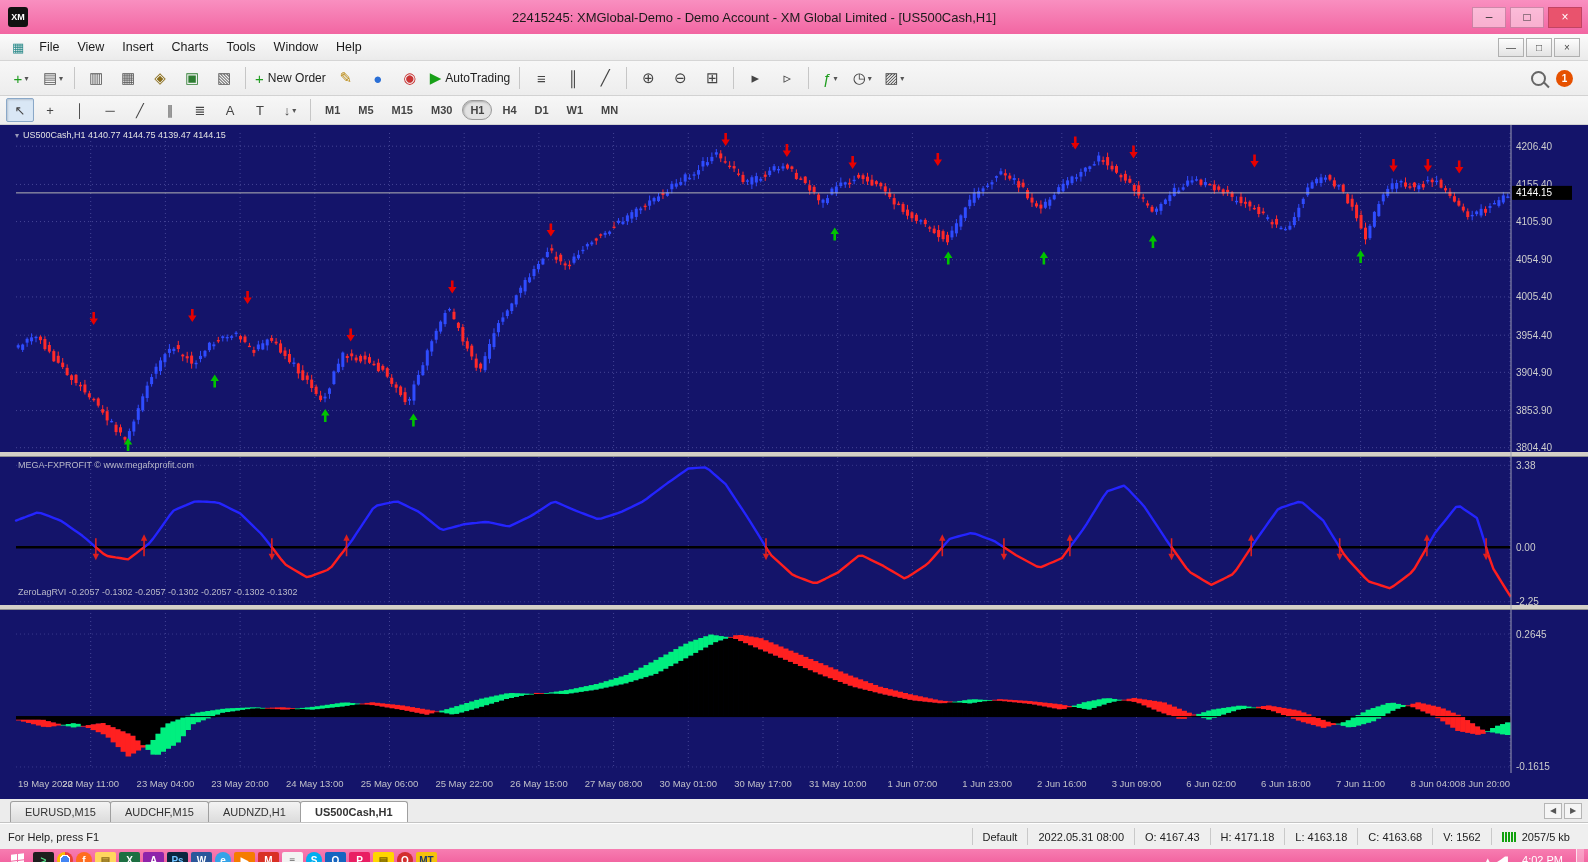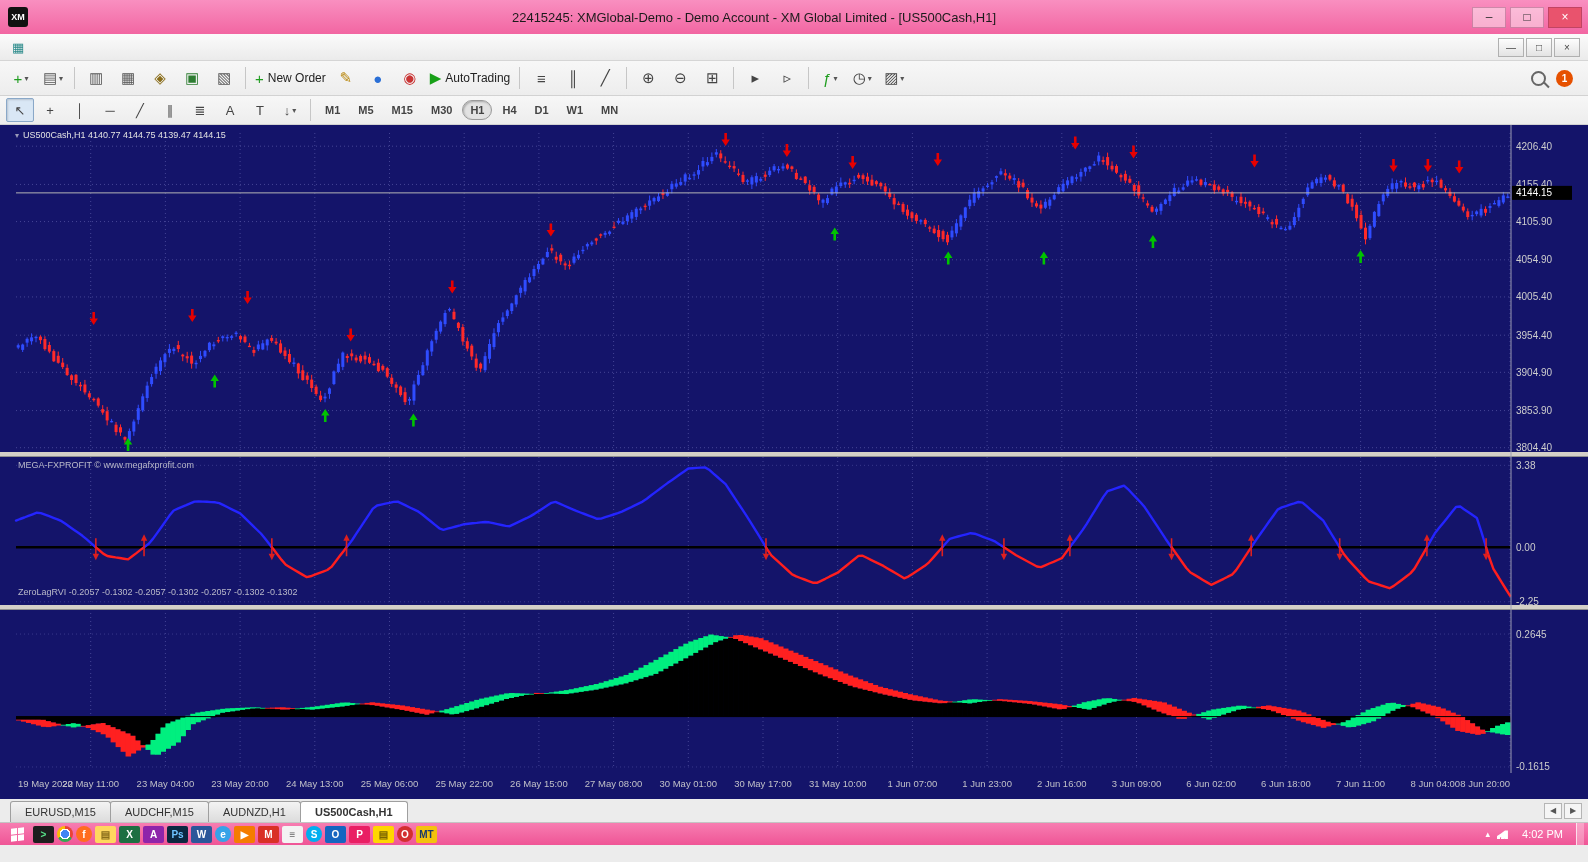--- a/index.html
+++ b/index.html
@@ -93,20 +93,29 @@
     <div class="title-text">22415245: XMGlobal-Demo - Demo Account - XM Global Limited - [US500Cash,H1]</div>
     <div class="win-controls">
       <div class="wbtn">–</div>
       <div class="wbtn">□</div>
       <div class="wbtn close">×</div>
     </div>
   </div>
 
   <div class="menubar">
     <span class="menu-doc-icon">▦</span>
+    <div id="menu-items" style="display:flex;">
+        <div class="menu-item">File</div>
+        <div class="menu-item">View</div>
+        <div class="menu-item">Insert</div>
+        <div class="menu-item">Charts</div>
+        <div class="menu-item">Tools</div>
+        <div class="menu-item">Window</div>
+        <div class="menu-item">Help</div>
+      </div>
     <div class="mdi-controls">
       <div class="mdi-btn">—</div>
       <div class="mdi-btn" able="true">□</div>
       <div class="mdi-btn">×</div>
     </div>
   </div>
 
   <div class="toolbar tb1" id="toolbar-main">
       <div class="tbtn">
         <span class="glyph" style="color: rgb(31, 157, 31);">+</span>
@@ -1643,20 +1652,36 @@
         <div class="tab">AUDCHF,M15</div>
         <div class="tab">AUDNZD,H1</div>
         <div class="tab active">US500Cash,H1</div>
       </div>
     <div class="tab-arrows">
       <div class="tab-arrow">◀</div>
       <div class="tab-arrow">▶</div>
     </div>
   </div>
 
+  <div class="statusbar">
+    <div>For Help, press F1</div>
+    <div class="sb-right">
+      <div class="sb-cell">Default</div>
+      <div class="sb-cell">2022.05.31 08:00</div>
+      <div class="sb-cell">O: 4167.43</div>
+      <div class="sb-cell">H: 4171.18</div>
+      <div class="sb-cell">L: 4163.18</div>
+      <div class="sb-cell">C: 4163.68</div>
+      <div class="sb-cell">V: 1562</div>
+      <div class="sb-cell">
+        <span class="bars"></span>
+        <span>2057/5 kb</span>
+      </div>
+    </div>
+  </div>
 
   <div class="taskbar">
     <div class="start">
       <div class="start-grid">
           <div></div>
           <div></div>
           <div></div>
           <div></div>
         </div>
     </div>

